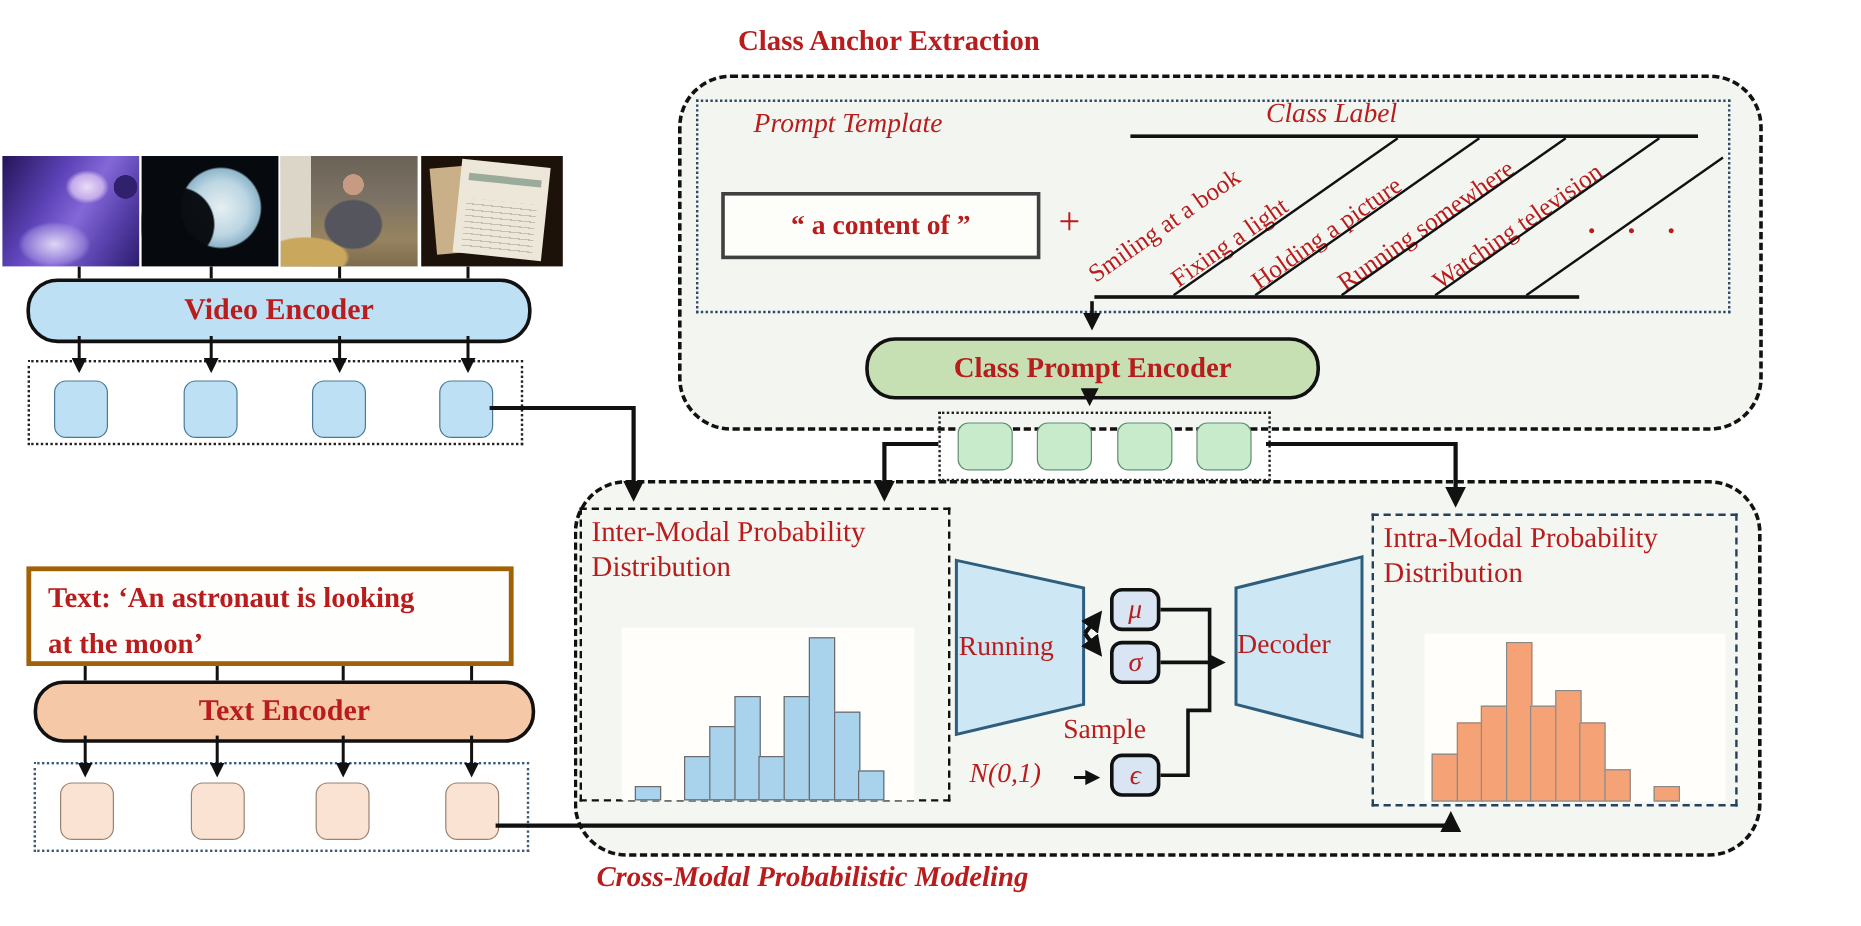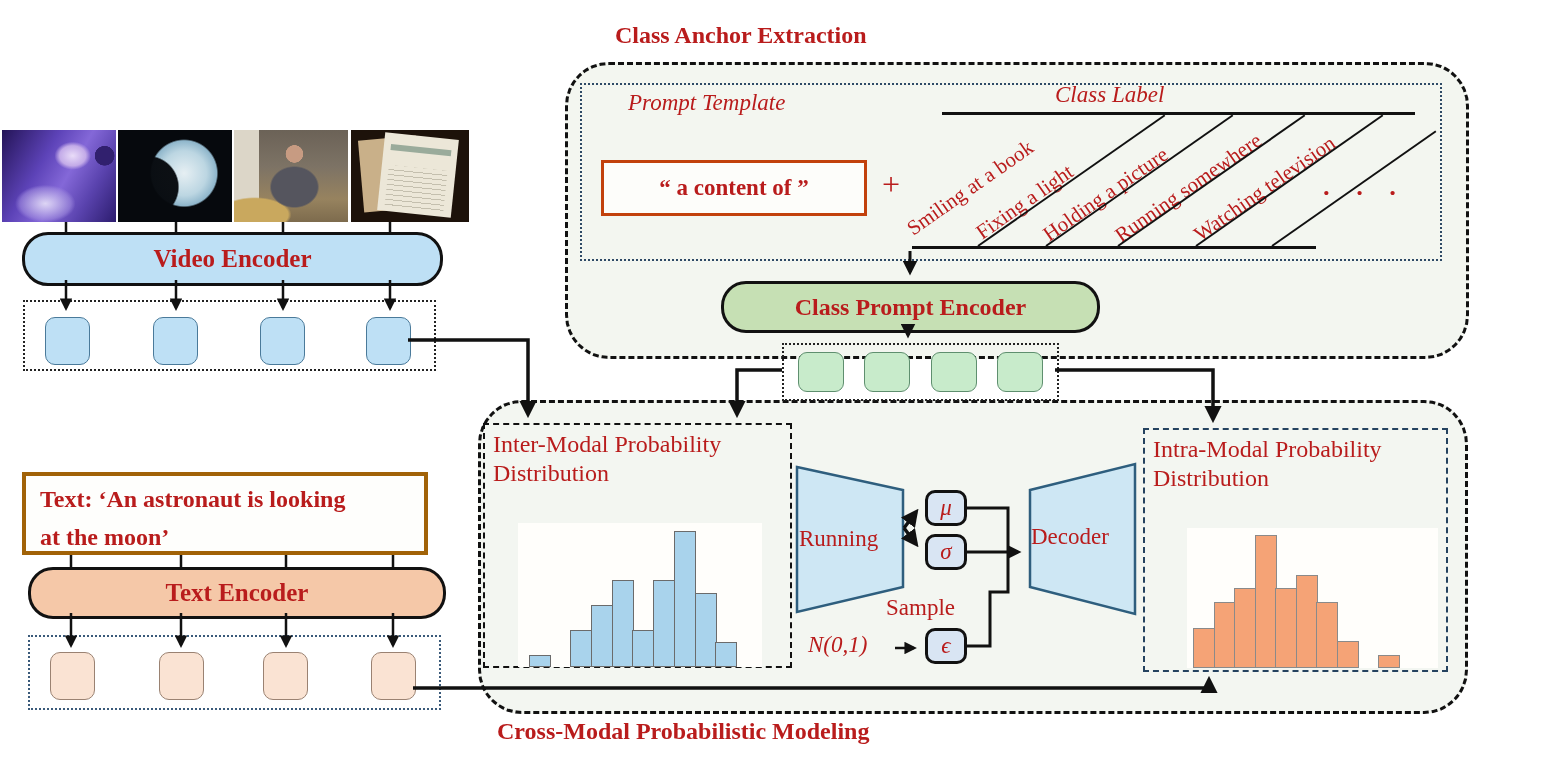--- a/index.html
+++ b/index.html
@@ -16,21 +16,21 @@
 
   .section-title{font-weight:bold;font-size:24px;white-space:nowrap;}
 
   
   .lbl-italic{font-style:italic;font-size:23px;white-space:nowrap;}
   .overline{left:942px;top:112px;width:473px;height:3px;background:#111;}
   .underline{left:912px;top:246px;width:404px;height:3px;background:#111;}
   .slant-label{font-size:21px;white-space:nowrap;transform-origin:0 100%;transform:rotate(-35deg);height:24px;line-height:24px;}
   .slant-sep{height:2px;background:#111;transform-origin:0 50%;transform:rotate(-35deg);}
   .ellipsis{font-size:26px;letter-spacing:9px;font-weight:bold;}
-  .prompt-box{left:601px;top:160px;width:260px;height:50px;border:3px solid #c2410c;background:#fdfdfa;
+  .prompt-box{left:601px;top:160px;width:260px;height:50px;border:3px solid #404040;background:#fdfdfa;
               display:flex;align-items:center;justify-content:center;font-weight:bold;font-size:23px;}
   .plus{left:882px;top:166px;font-size:32px;}
 
   
   .pill{border:3px solid #111;display:flex;align-items:center;justify-content:center;
         font-weight:bold;white-space:nowrap;}
   .video-pill{left:22px;top:232px;width:415px;height:48px;border-radius:26px;background:#bee0f5;font-size:25px;}
   .text-pill{left:28px;top:567px;width:412px;height:46px;border-radius:25px;background:#f5c8a8;font-size:25px;}
   .cpe-pill{left:721px;top:281px;width:373px;height:46px;border-radius:25px;background:#c6e0b4;font-size:24px;}
 
@@ -95,21 +95,21 @@
 </head>
 <body>
 
 <div class="canvas">
 
   <div class="abs anchor-container"></div>
   <div class="abs cross-container"></div>
   <div class="abs prompt-dotted"></div>
 
   <div class="abs section-title" style="left:615px;top:22px;">Class Anchor Extraction</div>
-  <div class="abs section-title" style="left:497px;top:718px;">Cross-Modal Probabilistic Modeling</div>
+  <div class="abs section-title" style="left:497px;top:718px;font-style:italic;">Cross-Modal Probabilistic Modeling</div>
 
   <div class="abs lbl-italic" style="left:628px;top:90px;">Prompt Template</div>
   <div class="abs lbl-italic" style="left:1055px;top:82px;">Class Label</div>
   <div class="abs overline"></div>
   <div class="abs underline"></div>
 
   <div class="abs slant-label" style="left:916px;top:216px;">Smiling at a book</div>
   <div class="abs slant-label" style="left:985px;top:220px;">Fixing a light</div>
   <div class="abs slant-label" style="left:1052px;top:222px;">Holding a picture</div>
   <div class="abs slant-label" style="left:1124px;top:223px;">Running somewhere</div>

